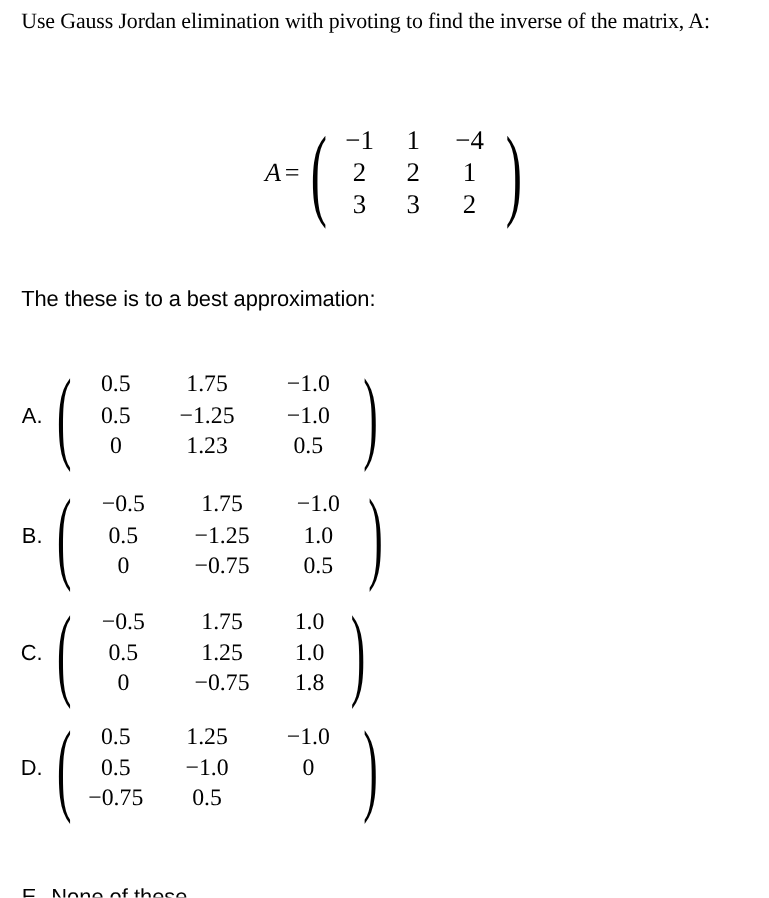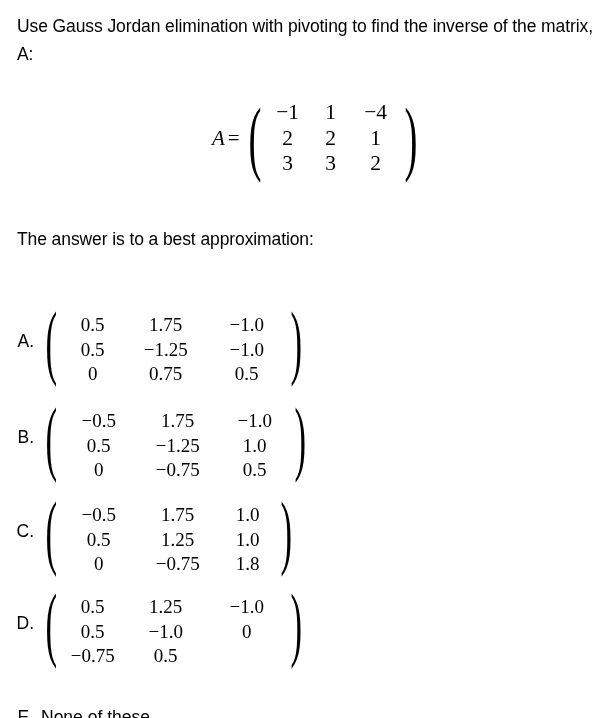--- a/index.html
+++ b/index.html
@@ -20,22 +20,23 @@
   .prose {
     position: absolute;
     font-family: "Liberation Sans", sans-serif;
     font-size: 17.5px;
     line-height: 28px;
     color: #000000;
     letter-spacing: -0.1px;
   }
   #stem {
     left: 17px;
-    top: 12px;
+    top: 2px;
     width: 590px;
+    font-family: Liberation Serif, serif;
   }
   #answer-lead {
     left: 17px;
     top: 225px;
     width: 430px;
   }
   .paren {
     display: inline-block;
     font-family: "Liberation Serif", serif;
     font-weight: normal;
@@ -103,21 +104,20 @@
     margin-right: 8px;
     flex: none;
   }
   .option .paren {
     font-size: 56px;
     transform: scaleX(0.62) scaleY(1.48);
   }
   .option .mgrid {
     font-size: 19px;
     line-height: 24.5px;
-    margin-top: 17px;
   }
 
   #opt-a { top: 296px; }
   #opt-b { top: 392px; }
   #opt-c { top: 486px; }
   #opt-d { top: 578px; }
 
   #opt-a .mgrid { grid-template-columns: 62px 84px 78px; }
   #opt-b .mgrid { grid-template-columns: 74px 84px 70px; }
   #opt-c .mgrid { grid-template-columns: 74px 84px 56px; }
@@ -158,34 +158,34 @@
     <span class="mcell">2</span>
     <span class="mcell">2</span>
     <span class="mcell">1</span>
     <span class="mcell">3</span>
     <span class="mcell">3</span>
     <span class="mcell">2</span>
   </span>
   <span class="paren paren-r">)</span>
 </div>
 
-<div class="prose" id="answer-lead">The answer is to a best approximation:</div>
+<div class="prose" id="answer-lead">The these is to a best approximation:</div>
 
 <div class="option" id="opt-a">
   <span class="opt-label">A.</span>
   <span class="paren paren-l">(</span>
   <span class="mgrid">
     <span class="mcell">0.5</span>
     <span class="mcell">1.75</span>
     <span class="mcell">−1.0</span>
     <span class="mcell">0.5</span>
     <span class="mcell">−1.25</span>
     <span class="mcell">−1.0</span>
     <span class="mcell">0</span>
-    <span class="mcell">0.75</span>
+    <span class="mcell">1.23</span>
     <span class="mcell">0.5</span>
   </span>
   <span class="paren paren-r">)</span>
 </div>
 
 <div class="option" id="opt-b">
   <span class="opt-label">B.</span>
   <span class="paren paren-l">(</span>
   <span class="mgrid">
     <span class="mcell">−0.5</span>

